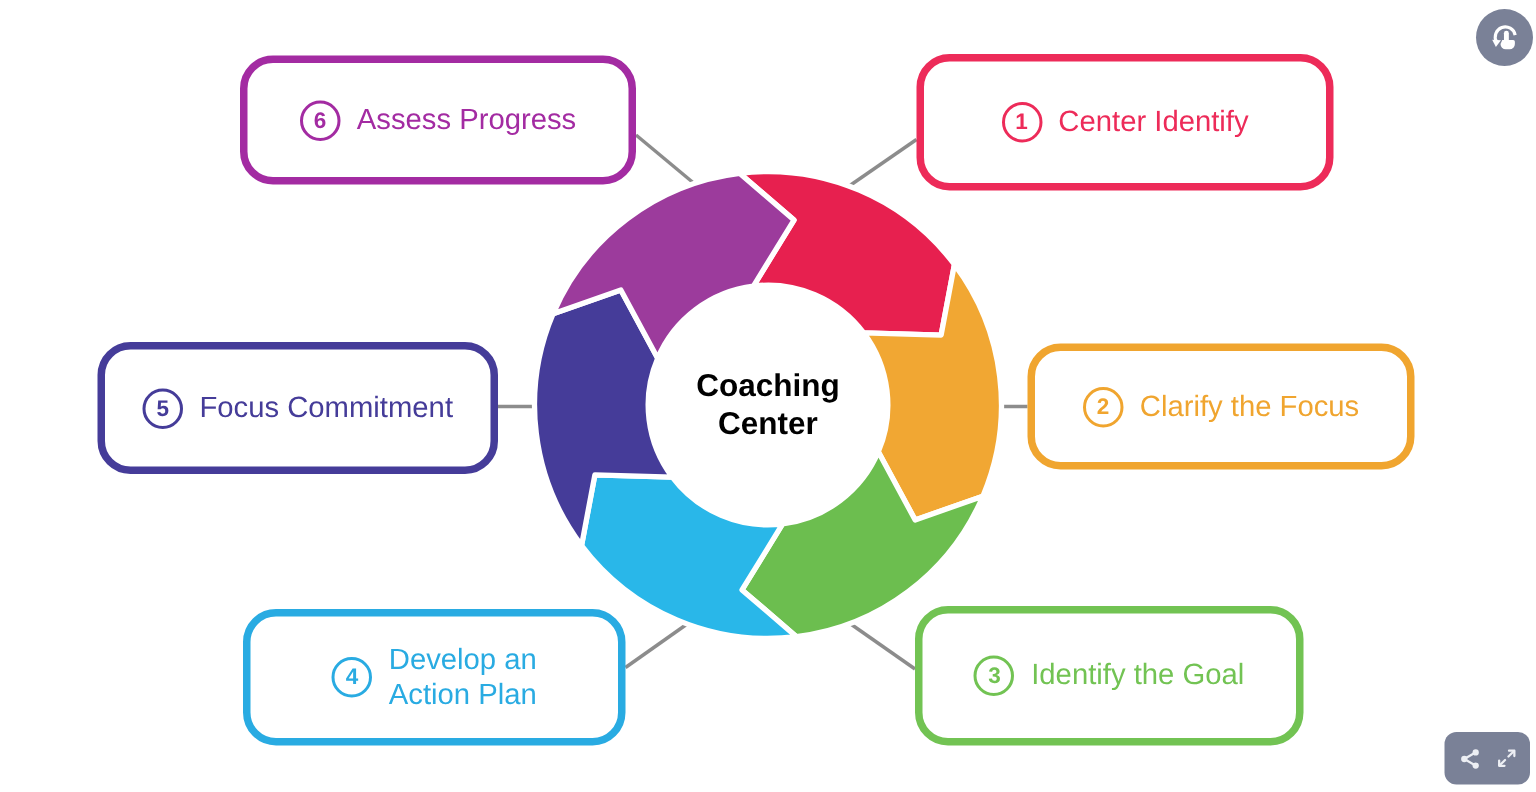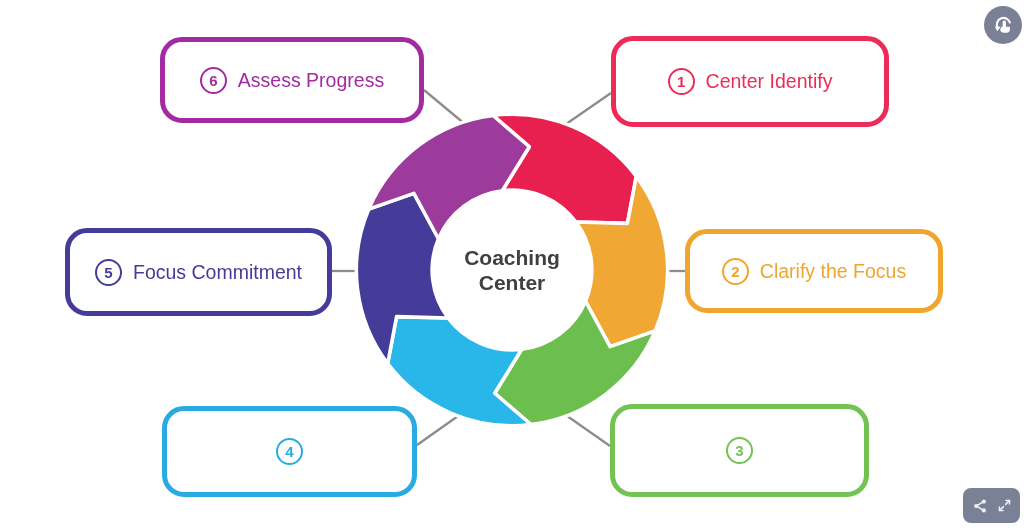--- a/index.html
+++ b/index.html
@@ -67,38 +67,41 @@
           <path d="M141.72,11.12 A150,150 0 0 1 279.80,69.73 L271.26,115.05 L221.49,113.66 A77,77 0 0 0 150.62,83.57 L176.70,41.17 Z" fill="#E7204F" stroke="#ffffff" stroke-width="3.4" stroke-linejoin="round"></path>
           <path d="M279.80,69.73 A150,150 0 0 1 298.08,218.61 L254.56,233.88 L230.88,190.09 A77,77 0 0 0 221.49,113.66 L271.26,115.05 Z" fill="#F1A733" stroke="#ffffff" stroke-width="3.4" stroke-linejoin="round"></path>
           <path d="M298.08,218.61 A150,150 0 0 1 178.28,308.88 L143.30,278.83 L169.38,236.43 A77,77 0 0 0 230.88,190.09 L254.56,233.88 Z" fill="#6CBE4F" stroke="#ffffff" stroke-width="3.4" stroke-linejoin="round"></path>
           <path d="M178.28,308.88 A150,150 0 0 1 40.20,250.27 L48.74,204.95 L98.51,206.34 A77,77 0 0 0 169.38,236.43 L143.30,278.83 Z" fill="#29B7E9" stroke="#ffffff" stroke-width="3.4" stroke-linejoin="round"></path>
           <path d="M40.20,250.27 A150,150 0 0 1 21.92,101.39 L65.44,86.12 L89.12,129.91 A77,77 0 0 0 98.51,206.34 L48.74,204.95 Z" fill="#453C99" stroke="#ffffff" stroke-width="3.4" stroke-linejoin="round"></path>
           <path d="M21.92,101.39 A150,150 0 0 1 141.72,11.12 L176.70,41.17 L150.62,83.57 A77,77 0 0 0 89.12,129.91 L65.44,86.12 Z" fill="#9C3B9C" stroke="#ffffff" stroke-width="3.4" stroke-linejoin="round"></path>
         </g>
     </svg>
   </div>
 
-  <div class="center-label" style="color: #404040;">
+  <div class="center-label" style="color: #000000;">
     <span>Coaching</span>
     <span>Center</span>
   </div>
 
   <div class="label-box pos-1" style="--c: #ED2B59;">
     <span class="num">1</span>
     <span class="label-text">Center Identify</span>
   </div>
   <div class="label-box pos-2" style="--c: #F0A52F;">
     <span class="num">2</span>
     <span class="label-text">Clarify the Focus</span>
   </div>
   <div class="label-box pos-3" style="--c: #72C353;">
     <span class="num">3</span>
+    <span class="label-text">Identify the Goal</span>
   </div>
   <div class="label-box pos-4" style="--c: #29ABE2;">
     <span class="num">4</span>
+    <span class="label-text">Develop an
+Action Plan</span>
   </div>
   <div class="label-box pos-5" style="--c: #453C99;">
     <span class="num">5</span>
     <span class="label-text">Focus Commitment</span>
   </div>
   <div class="label-box pos-6" style="--c: #A32BA2;">
     <span class="num">6</span>
     <span class="label-text">Assess Progress</span>
   </div>
 

